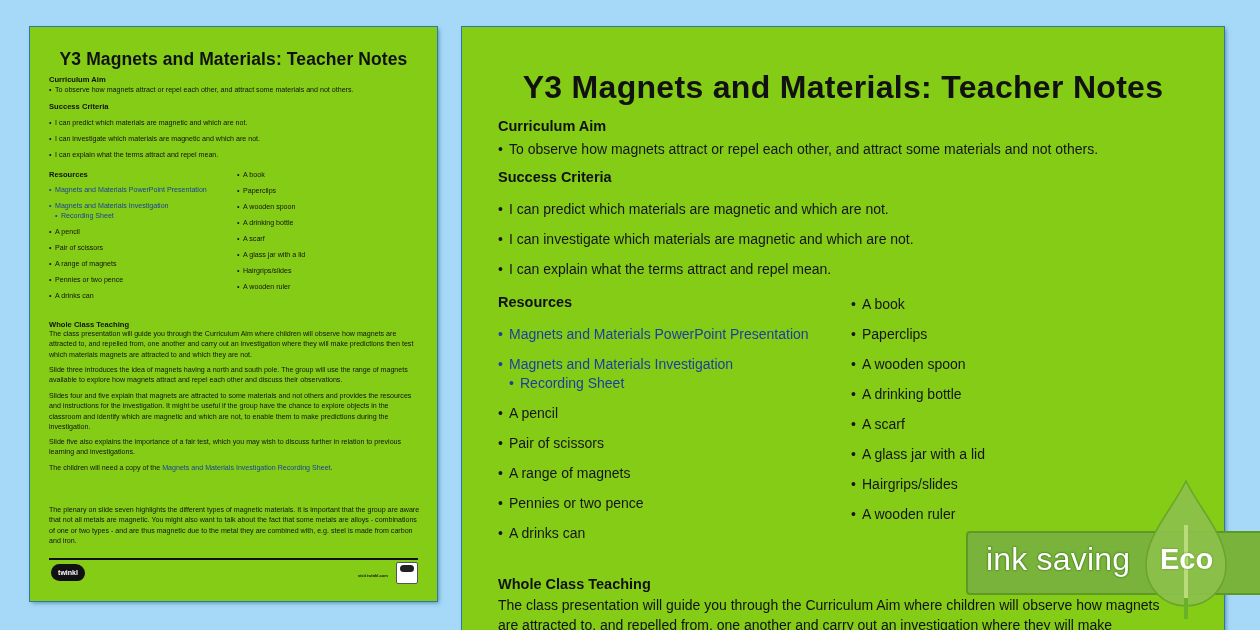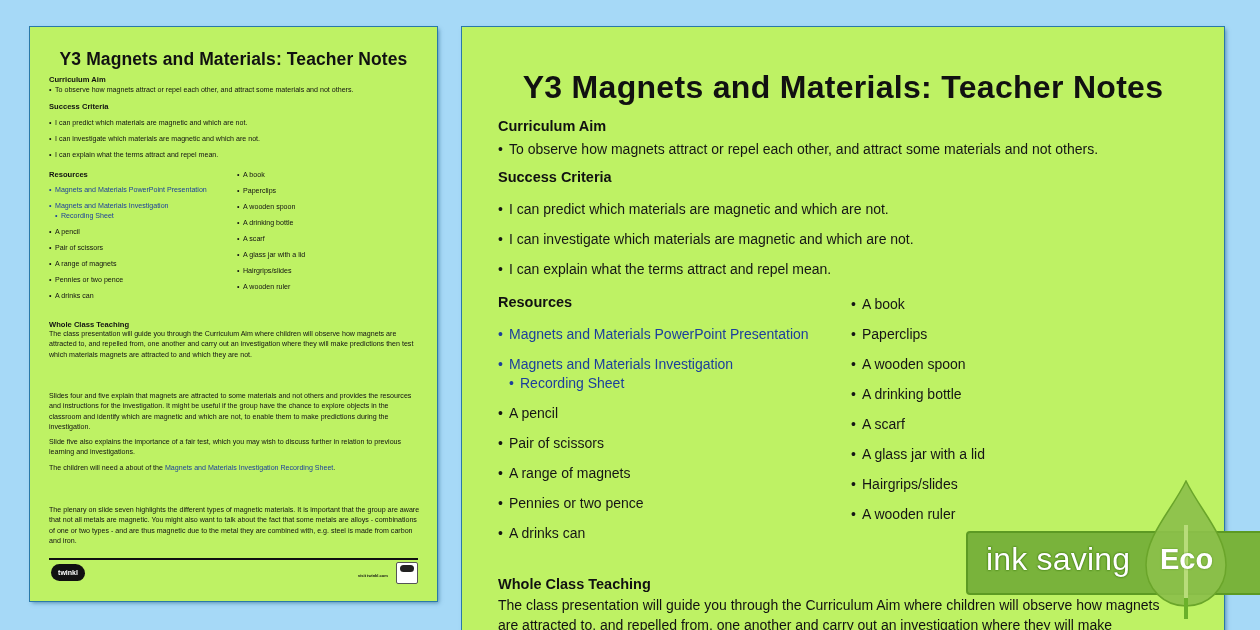--- a/index.html
+++ b/index.html
@@ -3,21 +3,21 @@
 <meta charset="utf-8">
 <style>
   html, body { margin:0; padding:0; }
   body {
     width:1260px; height:630px; overflow:hidden; position:relative;
     background:#a6d9f7;
     font-family:"Liberation Sans", "DejaVu Sans", sans-serif;
     color:#111;
   }
   .page {
-    position:absolute; background:#bef264;
+    position:absolute; background:#84cc16;
     box-shadow: 0 0 0 1px #2a79a8, 2px 2px 4px rgba(20,80,120,0.55);
   }
   
   .p-left { left:30px; top:27px; width:407px; height:574px; overflow:hidden; }
   .p-left .title { position:absolute; left:0; width:100%; top:22px; text-align:center;
     font-weight:bold; font-size:17.5px; letter-spacing:0.1px; }
   .p-left .h { position:absolute; left:19px; font-weight:bold; font-size:7.6px; }
   .p-left .li { position:absolute; font-size:7.1px; white-space:nowrap; line-height:10px; }
   .p-left .li::before { content:"\2022"; display:inline-block; width:6px; }
   .p-left .para { position:absolute; left:19px; width:372px; font-size:7.1px; line-height:10.4px; }
@@ -79,24 +79,25 @@
   <div class="li" style="left:207px;top:159px">Paperclips</div>
   <div class="li" style="left:207px;top:175px">A wooden spoon</div>
   <div class="li" style="left:207px;top:191px">A drinking bottle</div>
   <div class="li" style="left:207px;top:207px">A scarf</div>
   <div class="li" style="left:207px;top:223px">A glass jar with a lid</div>
   <div class="li" style="left:207px;top:239px">Hairgrips/slides</div>
   <div class="li" style="left:207px;top:255px">A wooden ruler</div>
 
   <div class="h" style="top:293px">Whole Class Teaching</div>
   <div class="para" style="top:302px">The class presentation will guide you through the Curriculum Aim where children will observe how magnets are attracted to, and repelled from, one another and carry out an investigation where they will make predictions then test which materials magnets are attracted to and which they are not.</div>
+  <div class="para" style="top:338px">Slide three introduces the idea of magnets having a north and south pole. The group will use the range of magnets available to explore how magnets attract and repel each other and discuss their observations.</div>
   <div class="para" style="top:410px">Slide five also explains the importance of a fair test, which you may wish to discuss further in relation to previous learning and investigations.</div>
   <div class="para" style="top:364px">Slides four and five explain that magnets are attracted to some materials and not others and provides the resources and instructions for the investigation. It might be useful if the group have the chance to explore objects in the classroom and identify which are magnetic and which are not, to enable them to make predictions during the investigation.</div>
   <div class="para" style="top:436px">
-    <span>The children will need a about of the </span><span class="link">Magnets and Materials Investigation Recording Sheet</span><span>.</span>
+    <span>The children will need a copy of the </span><span class="link">Magnets and Materials Investigation Recording Sheet</span><span>.</span>
   </div>
   <div class="para" style="top:478px">The plenary on slide seven highlights the different types of magnetic materials. It is important that the group are aware that not all metals are magnetic. You might also want to talk about the fact that some metals are alloys - combinations of one or two types - and are thus magnetic due to the metal they are combined with, e.g. steel is made from carbon and iron.</div>
 
   <div class="rule"></div>
   <div class="twinkl-logo">twinkl</div>
   <div class="visit">visit twinkl.com</div>
   <div class="badge-small"></div>
 </div>
 
 <div class="page p-right">

